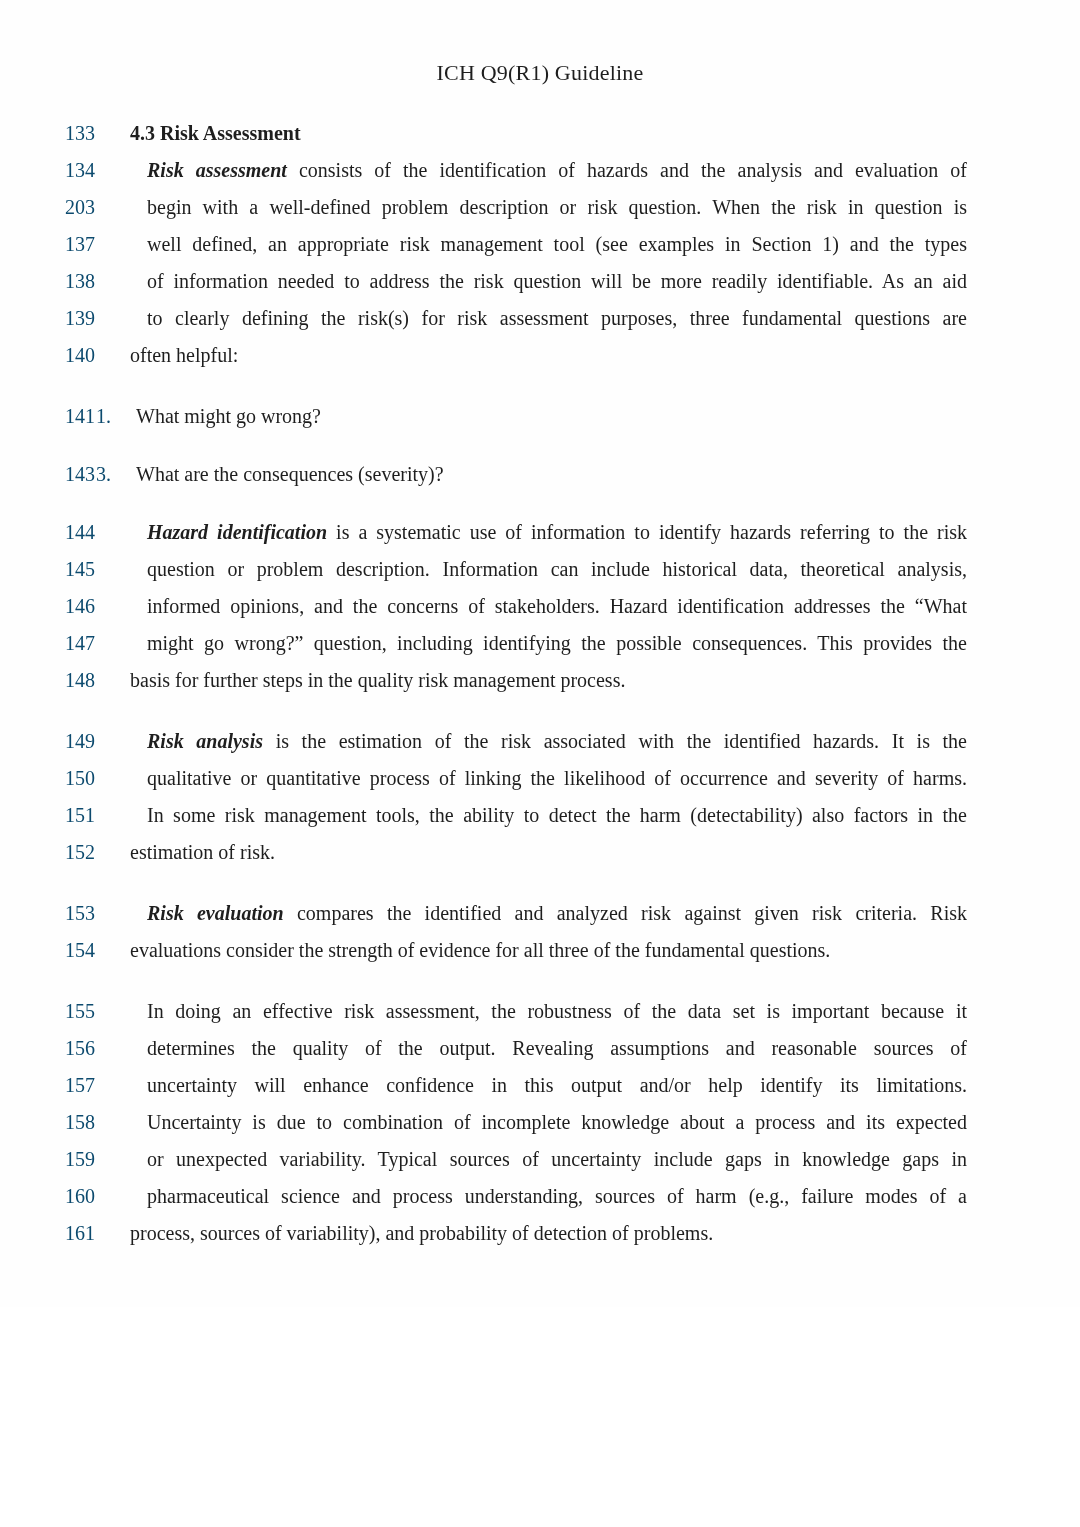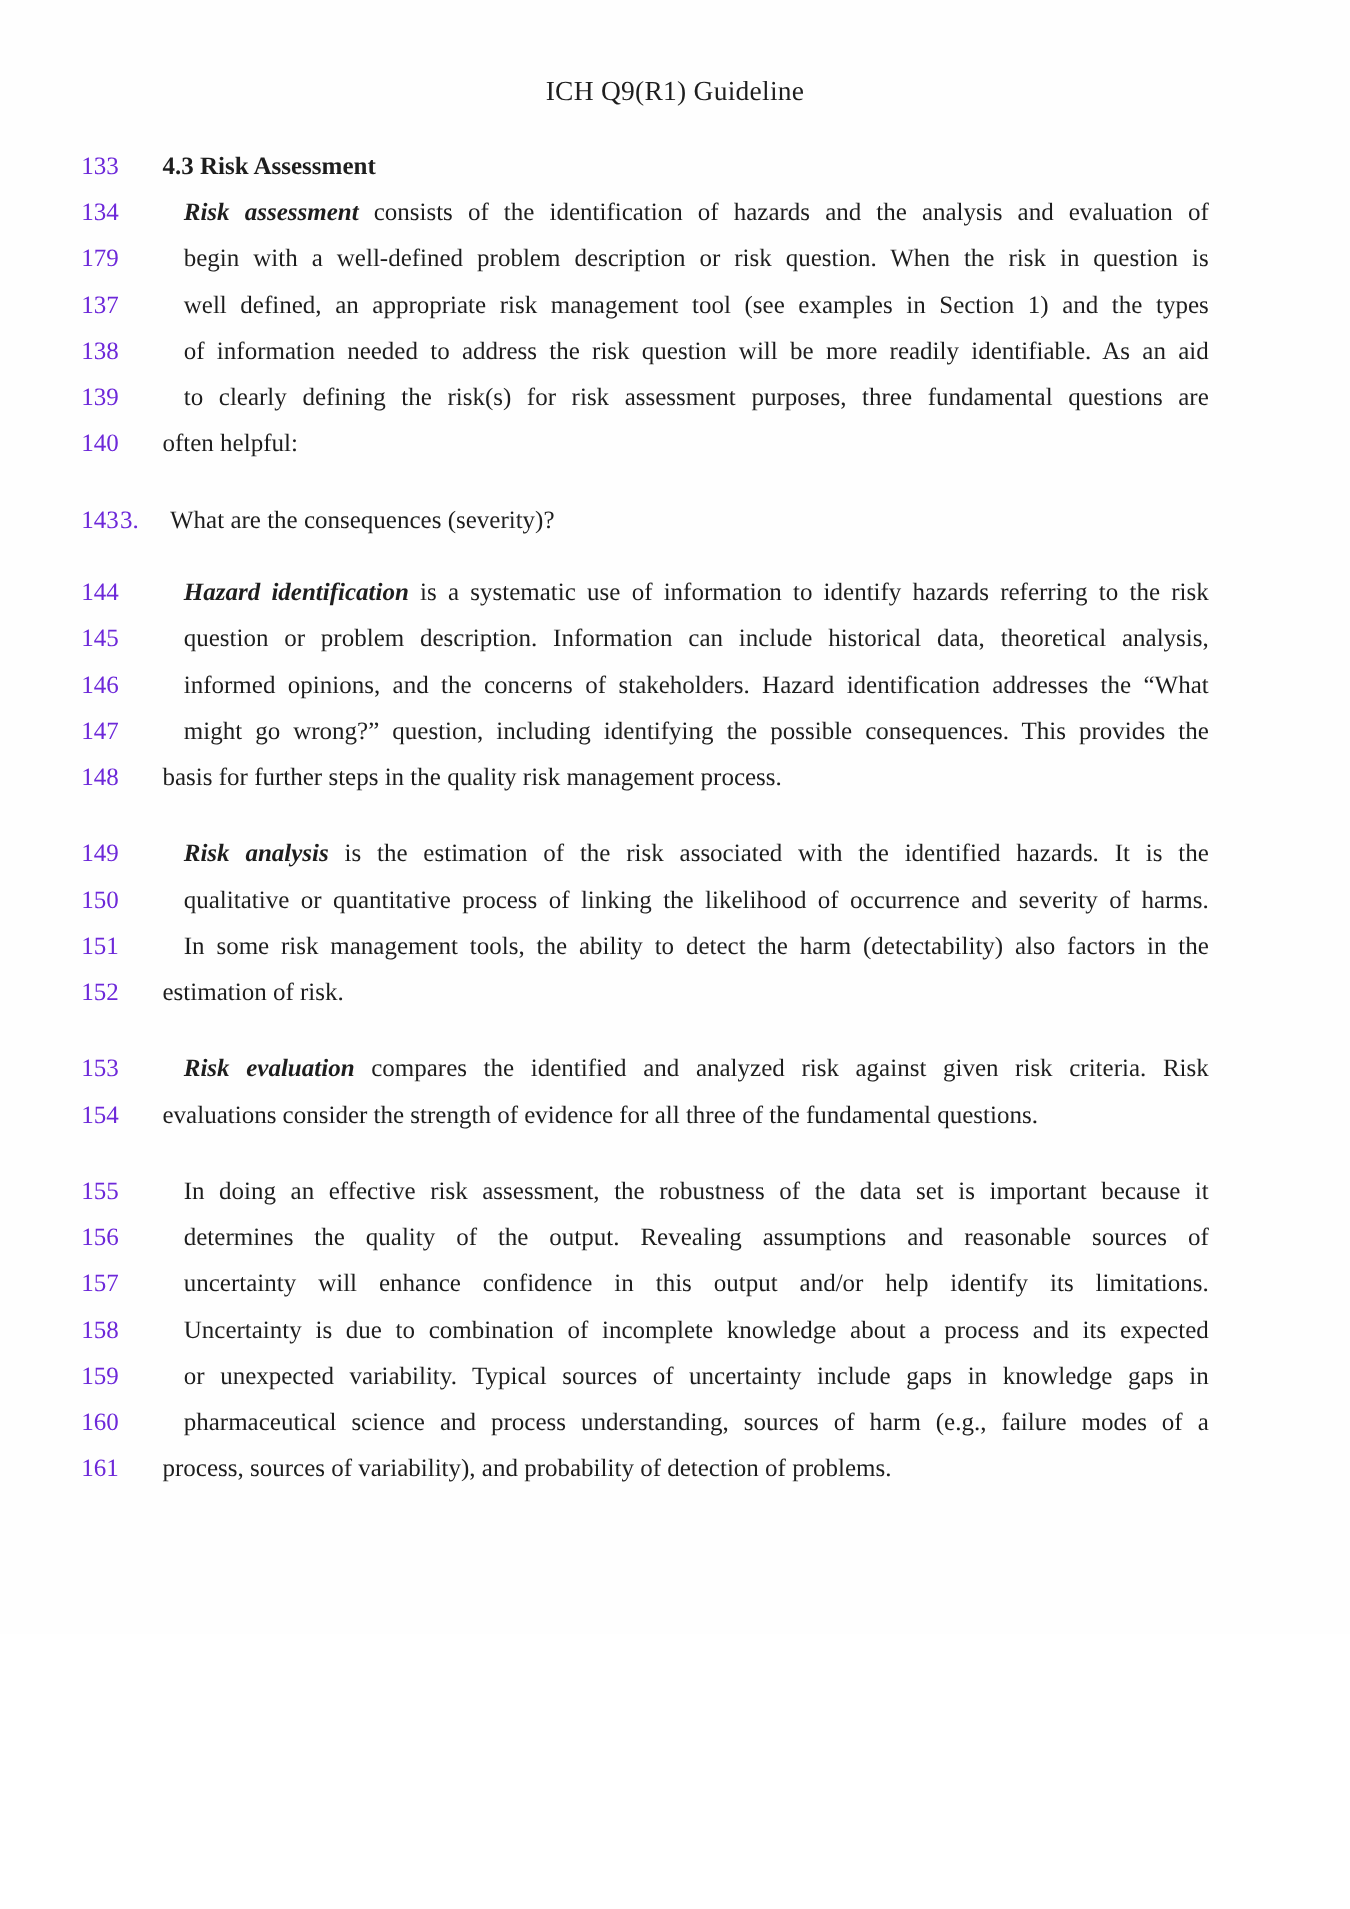--- a/index.html
+++ b/index.html
@@ -32,21 +32,21 @@
   .block.list { margin-bottom: 21px; }
   .line {
     display: flex;
     height: 37px;
     line-height: 37px;
     font-size: 20px;
   }
   .gutter {
     flex: 0 0 65px;
     width: 65px;
-    color: #6d28d9;
+    color: #0c4a6e;
   }
   .marker { padding-left: 1px; }
   .text {
     flex: 0 0 820px;
     width: 820px;
   }
   .text.listtext {
     flex-basis: 814px;
     width: 814px;
     padding-left: 6px;
@@ -81,38 +81,44 @@
           <span class="gutter"><span>133</span></span>
           <span class="text"><strong>4.3 Risk Assessment</strong></span>
         </div>
       </div>
       <div class="block paragraph">
         <div class="line">
           <span class="gutter"><span>134</span></span>
           <span class="text just"><strong><em>Risk assessment</em></strong><span> consists of the identification of hazards and the analysis and evaluation of</span></span>
         </div>
         <div class="line">
-          <span class="gutter"><span>179</span></span>
+          <span class="gutter"><span>203</span></span>
           <span class="text just"><span>begin with a well-defined problem description or risk question. When the risk in question is</span></span>
         </div>
         <div class="line">
           <span class="gutter"><span>137</span></span>
           <span class="text just"><span>well defined, an appropriate risk management tool (see examples in Section 1) and the types</span></span>
         </div>
         <div class="line">
           <span class="gutter"><span>138</span></span>
           <span class="text just"><span>of information needed to address the risk question will be more readily identifiable. As an aid</span></span>
         </div>
         <div class="line">
           <span class="gutter"><span>139</span></span>
           <span class="text just"><span>to clearly defining the risk(s) for risk assessment purposes, three fundamental questions are</span></span>
         </div>
         <div class="line">
           <span class="gutter"><span>140</span></span>
           <span class="text"><span>often helpful:</span></span>
+        </div>
+      </div>
+      <div class="block list">
+        <div class="line">
+          <span class="gutter"><span>141</span><span class="marker">1.</span></span>
+          <span class="text listtext"><span>What might go wrong?</span></span>
         </div>
       </div>
       <div class="block list">
         <div class="line">
           <span class="gutter"><span>143</span><span class="marker">3.</span></span>
           <span class="text listtext"><span>What are the consequences (severity)?</span></span>
         </div>
       </div>
       <div class="block paragraph">
         <div class="line">

